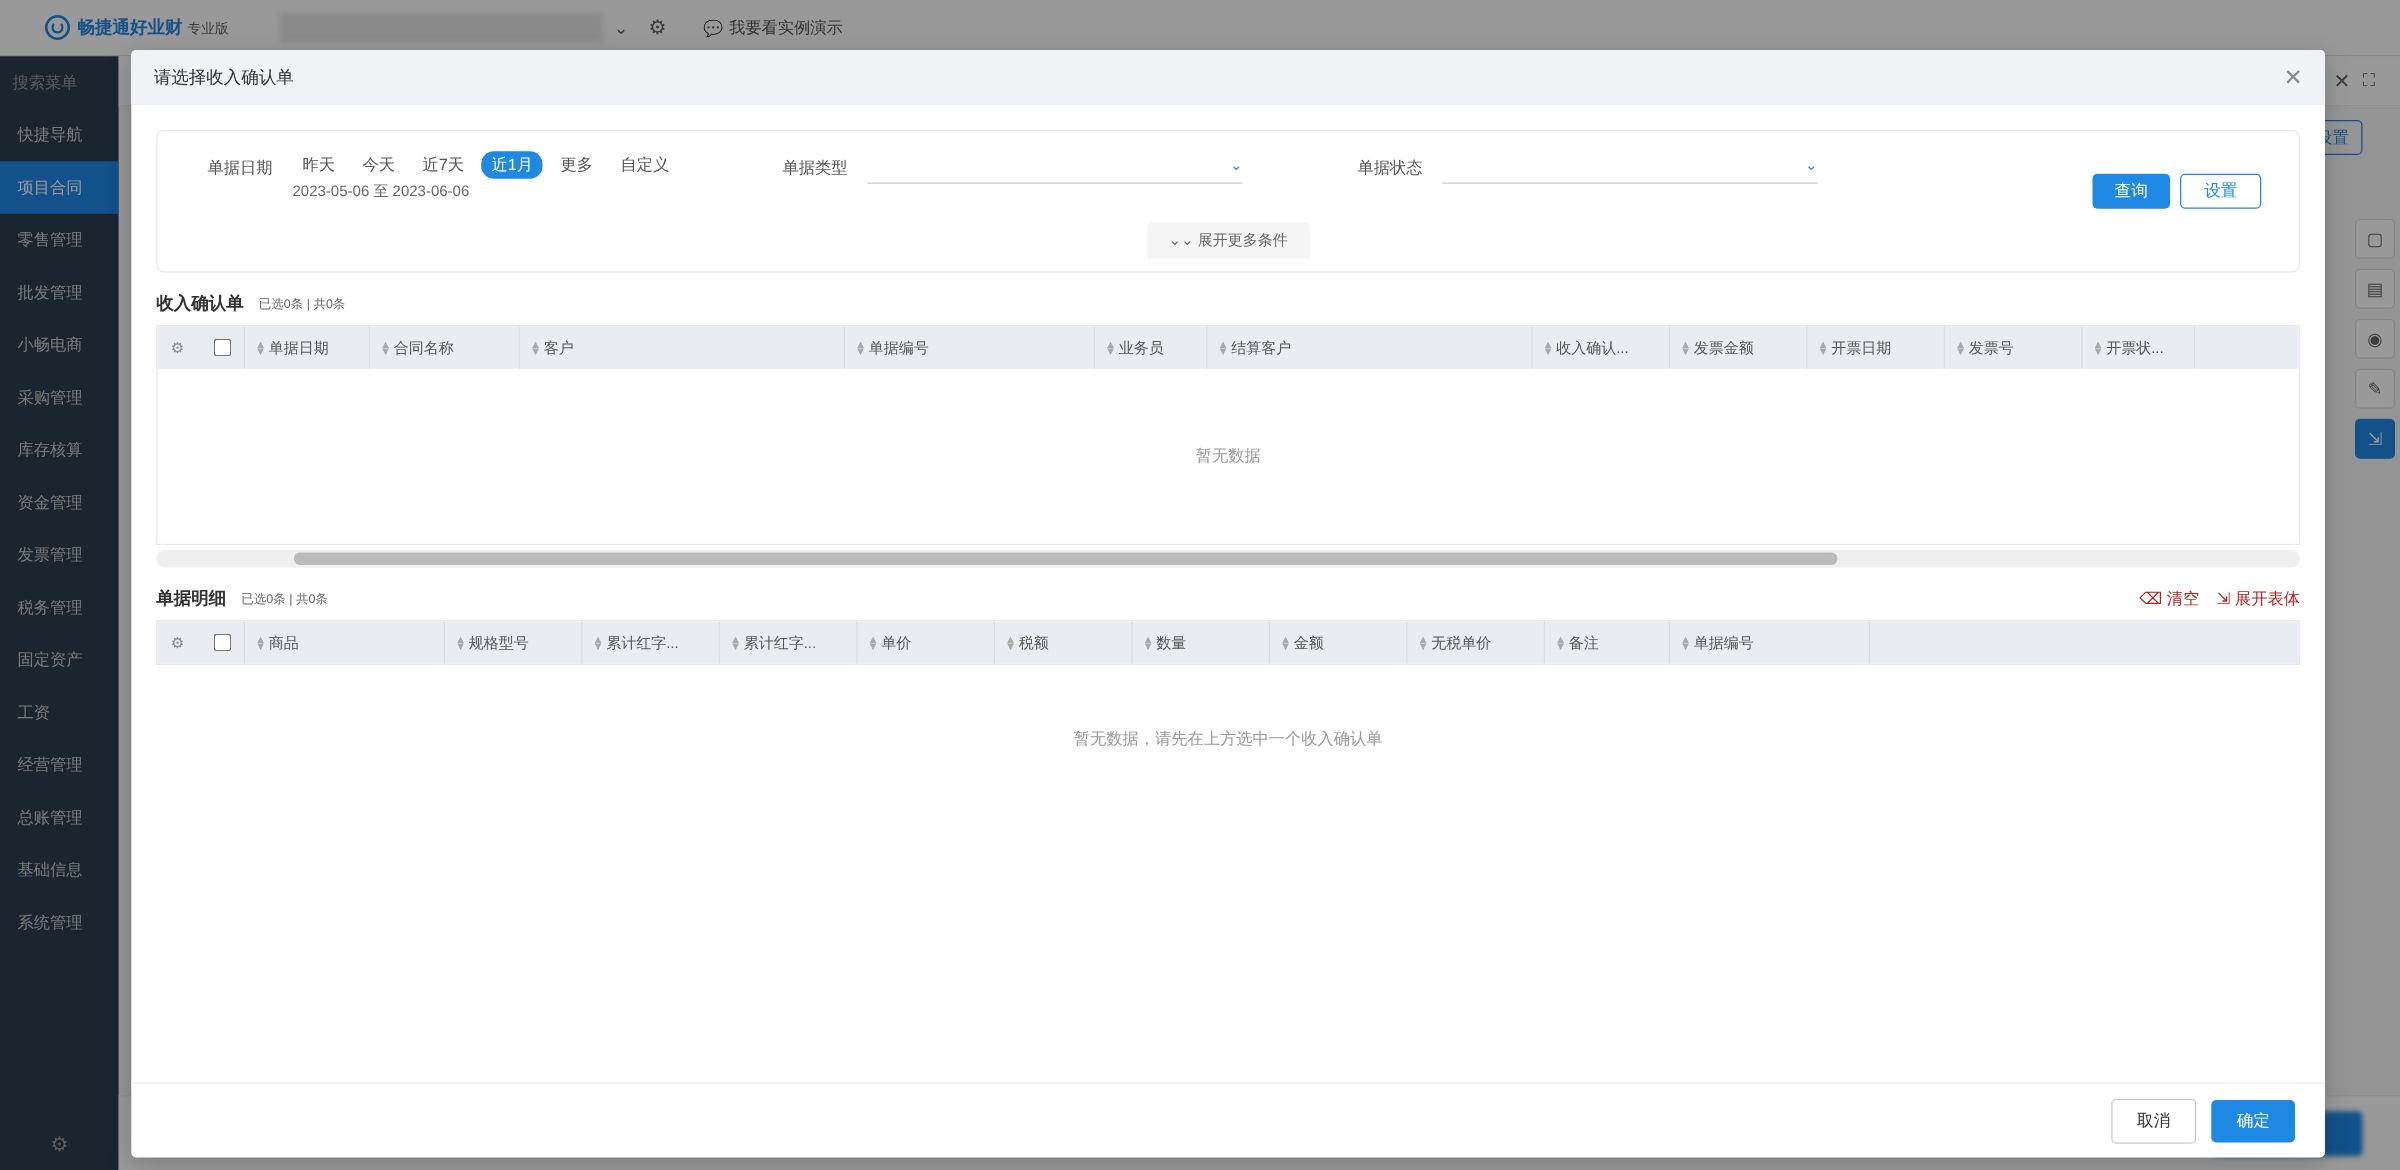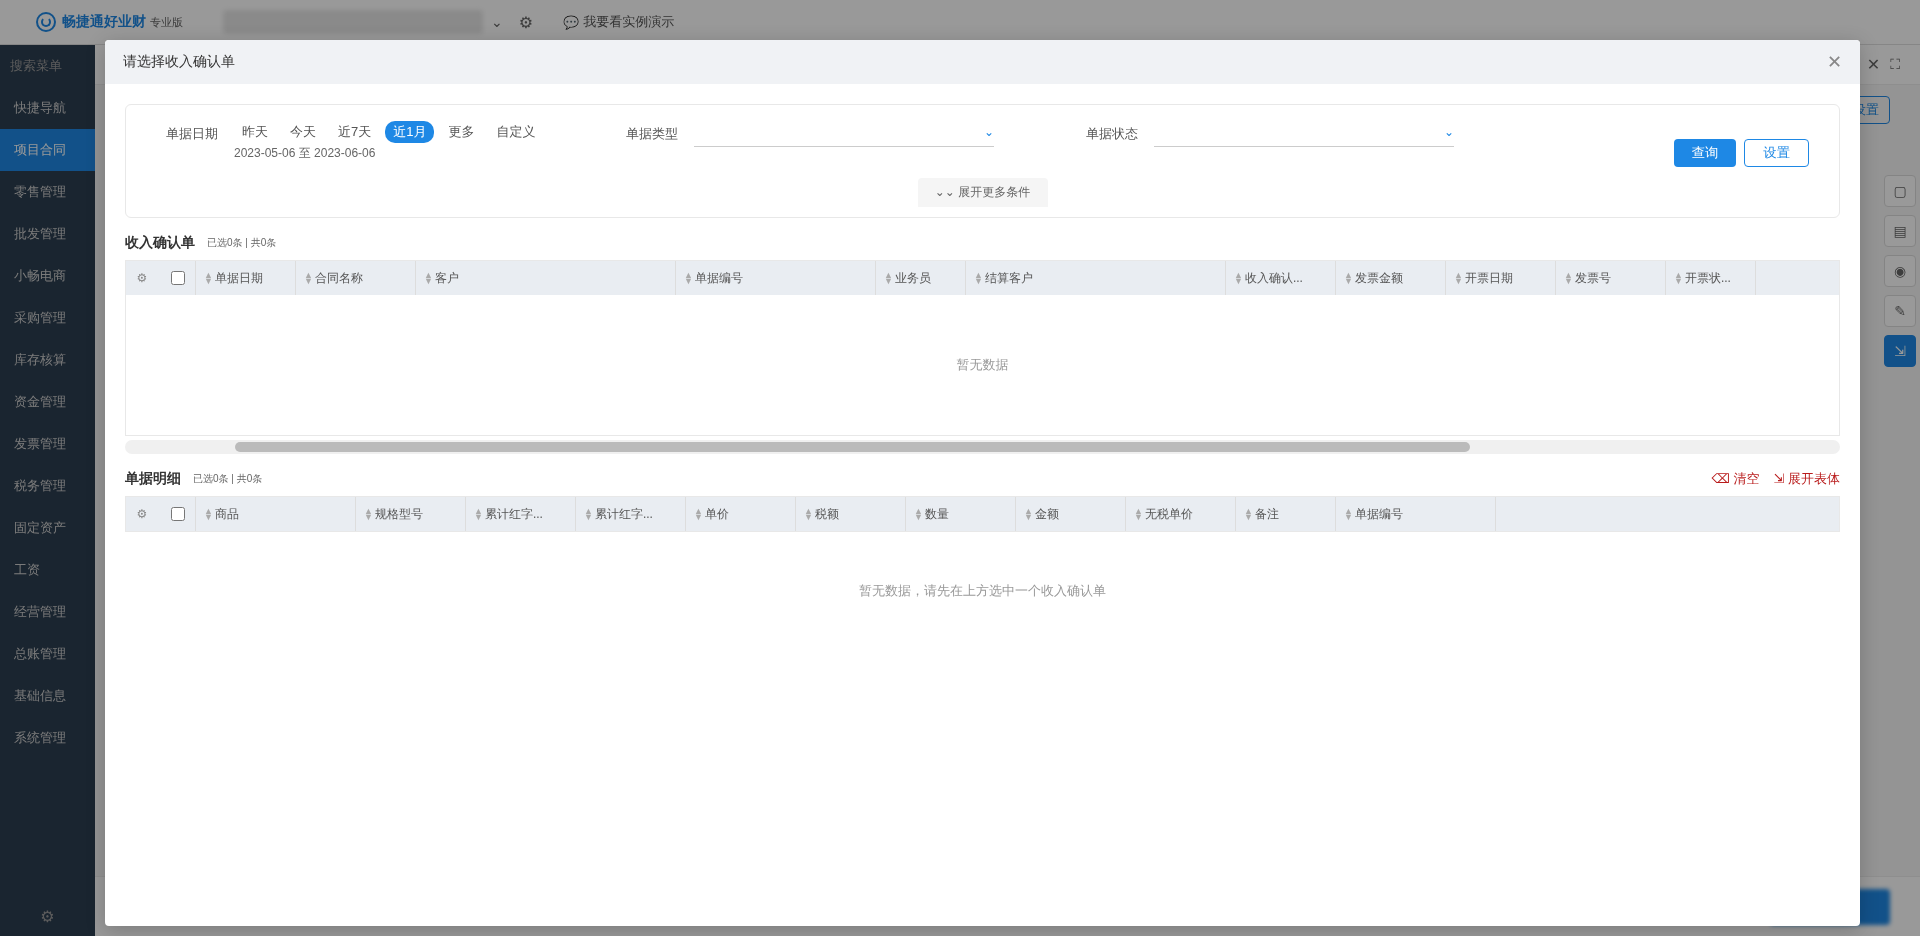--- a/index.html
+++ b/index.html
@@ -353,13 +353,17 @@
           </div>
           <div class="th" style="width: 160px;">
             <span class="sort">▲<br>▼</span>
             <span>单据编号</span>
           </div>
         </div>
     </div>
     <div class="table-body-2">暂无数据，请先在上方选中一个收入确认单</div>
   </div>
 
+  <div class="modal-footer">
+    <button class="btn-cancel">取消</button>
+    <button class="btn-confirm">确定</button>
+  </div>
 </div>
 
 </body></html>

